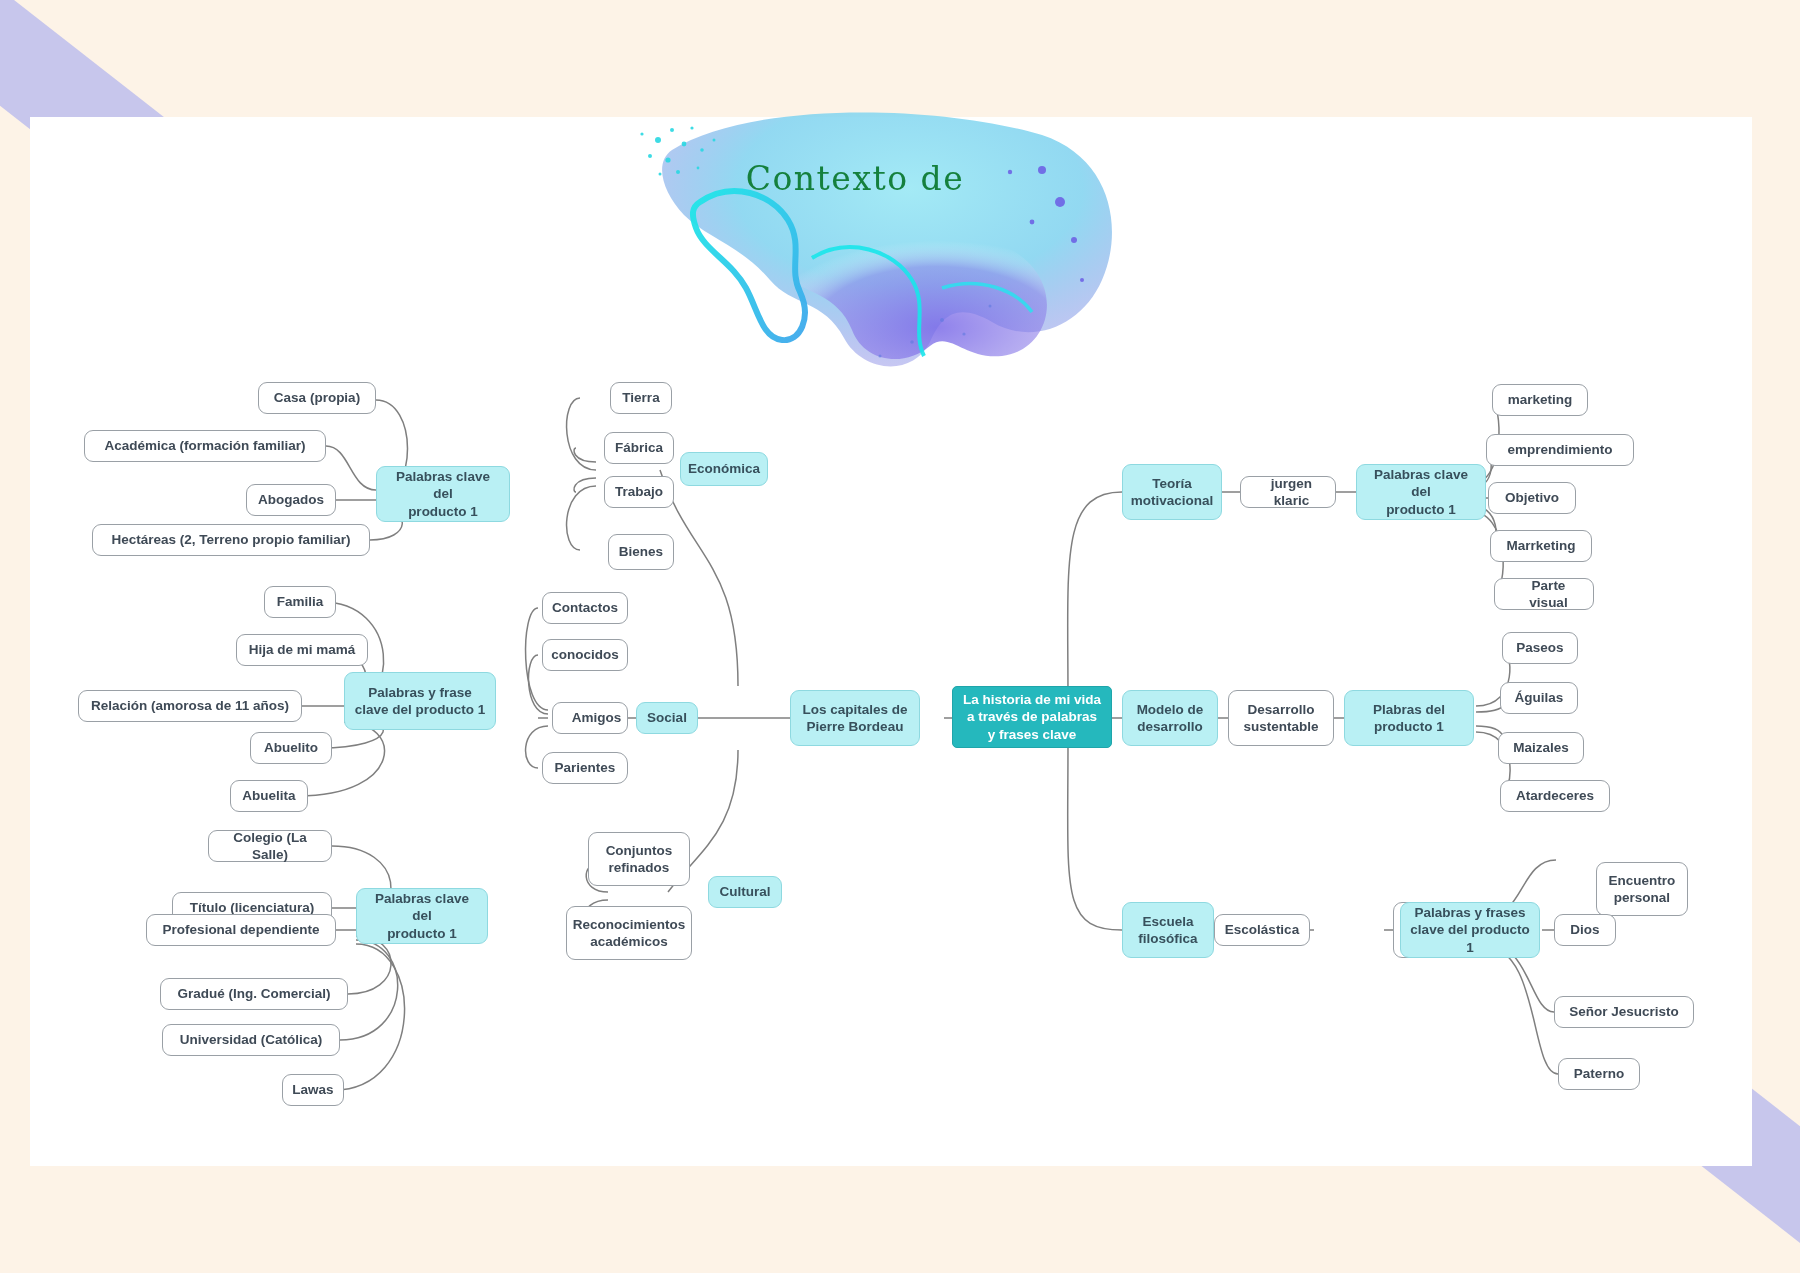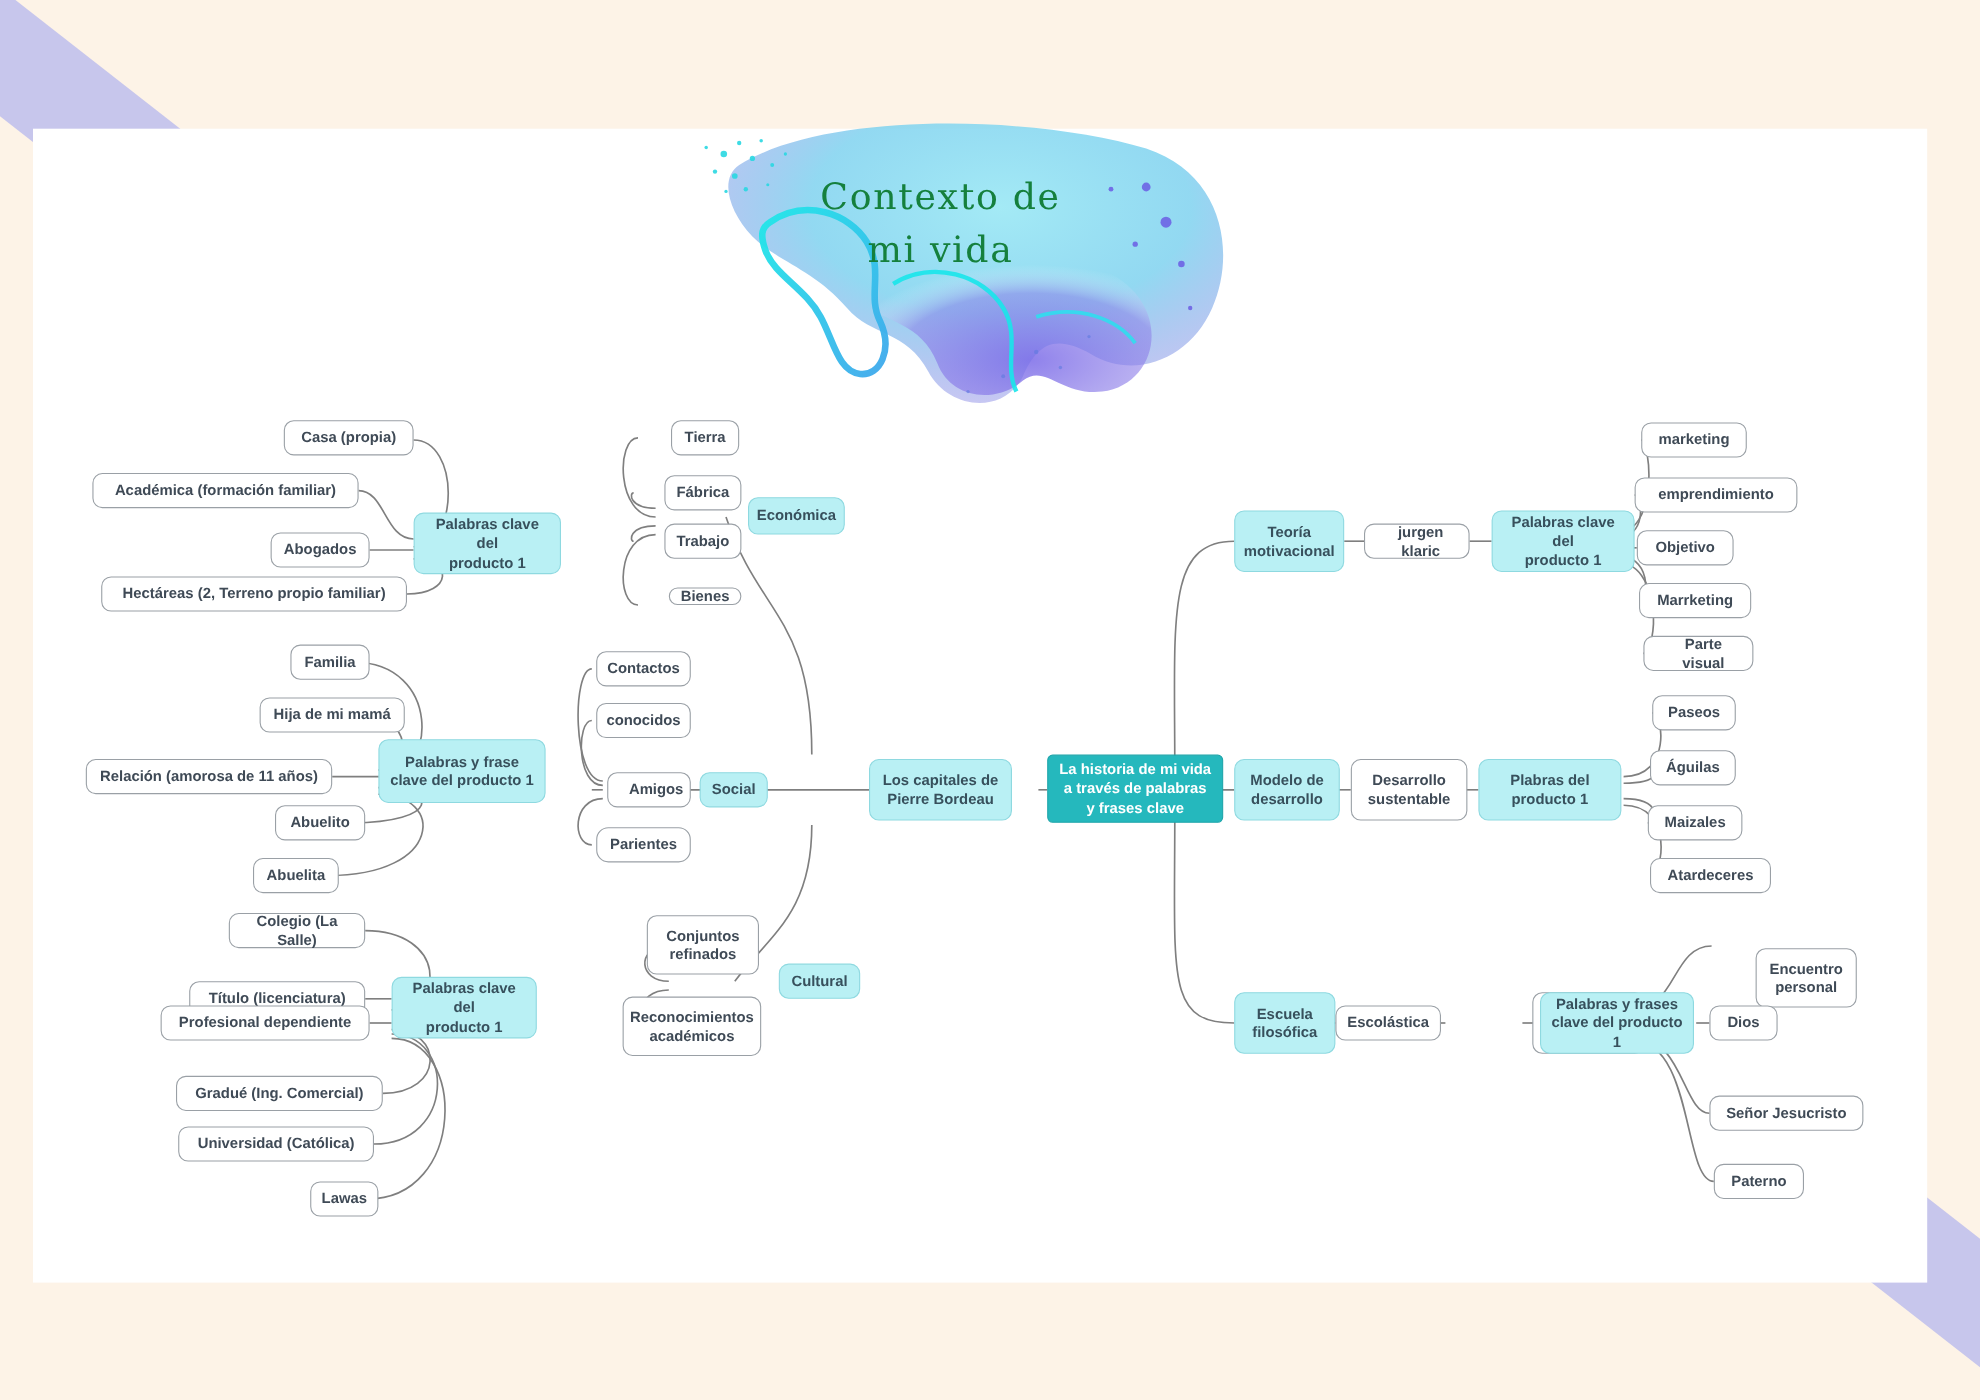--- a/index.html
+++ b/index.html
@@ -115,21 +115,20 @@
           <circle cx="352" cy="224" r="1.6"></circle>
           <circle cx="300" cy="232" r="1.8"></circle>
         <circle cx="268" cy="246" r="1.5"></circle>
           <circle cx="378" cy="196" r="1.5"></circle>
       </g>
     </svg>
   </div>
 
   <div class="title">
     <div>Contexto de</div>
-    <div>mi vida</div>
   </div>
 
   <svg id="links">
 
     <path d="M952,718 L944,718"></path>
     <path d="M808,718 L676,718"></path>
 
     <path d="M738,686 C738,560 690,560 660,470"></path>
 
     <path d="M676,718 L602,718"></path>
@@ -203,21 +202,21 @@
   <div class="node key" style="left:790px;top:690px;width:130px;height:56px;">Los capitales de
 Pierre Bordeau</div>
 
   <div class="node cat" style="left:680px;top:452px;width:88px;height:34px;">Económica</div>
   <div class="node cat" style="left:636px;top:702px;width:62px;height:32px;">Social</div>
   <div class="node cat" style="left:708px;top:876px;width:74px;height:32px;">Cultural</div>
 
   <div class="node leaf" style="left:610px;top:382px;width:62px;height:32px;">Tierra</div>
   <div class="node leaf" style="left:604px;top:432px;width:70px;height:32px;">Fábrica</div>
   <div class="node leaf" style="left:604px;top:476px;width:70px;height:32px;">Trabajo</div>
-  <div class="node leaf" style="left:608px;top:534px;width:66px;height:16px;">Bienes</div>
+  <div class="node leaf" style="left:608px;top:534px;width:66px;height:36px;">Bienes</div>
 
   <div class="node leaf" style="left:542px;top:592px;width:86px;height:32px;">Contactos</div>
   <div class="node leaf" style="left:542px;top:639px;width:86px;height:32px;">conocidos</div>
   <div class="node leaf" style="left:552px;top:702px;width:76px;height:32px;padding-left:22px;">Amigos</div>
   <div class="node leaf" style="left:542px;top:752px;width:86px;height:32px;border-radius:11px;">Parientes</div>
 
   <div class="node leaf" style="left:588px;top:832px;width:102px;height:54px;">Conjuntos
 refinados</div>
   <div class="node leaf" style="left:566px;top:906px;width:126px;height:54px;">Reconocimientos
 académicos</div>

